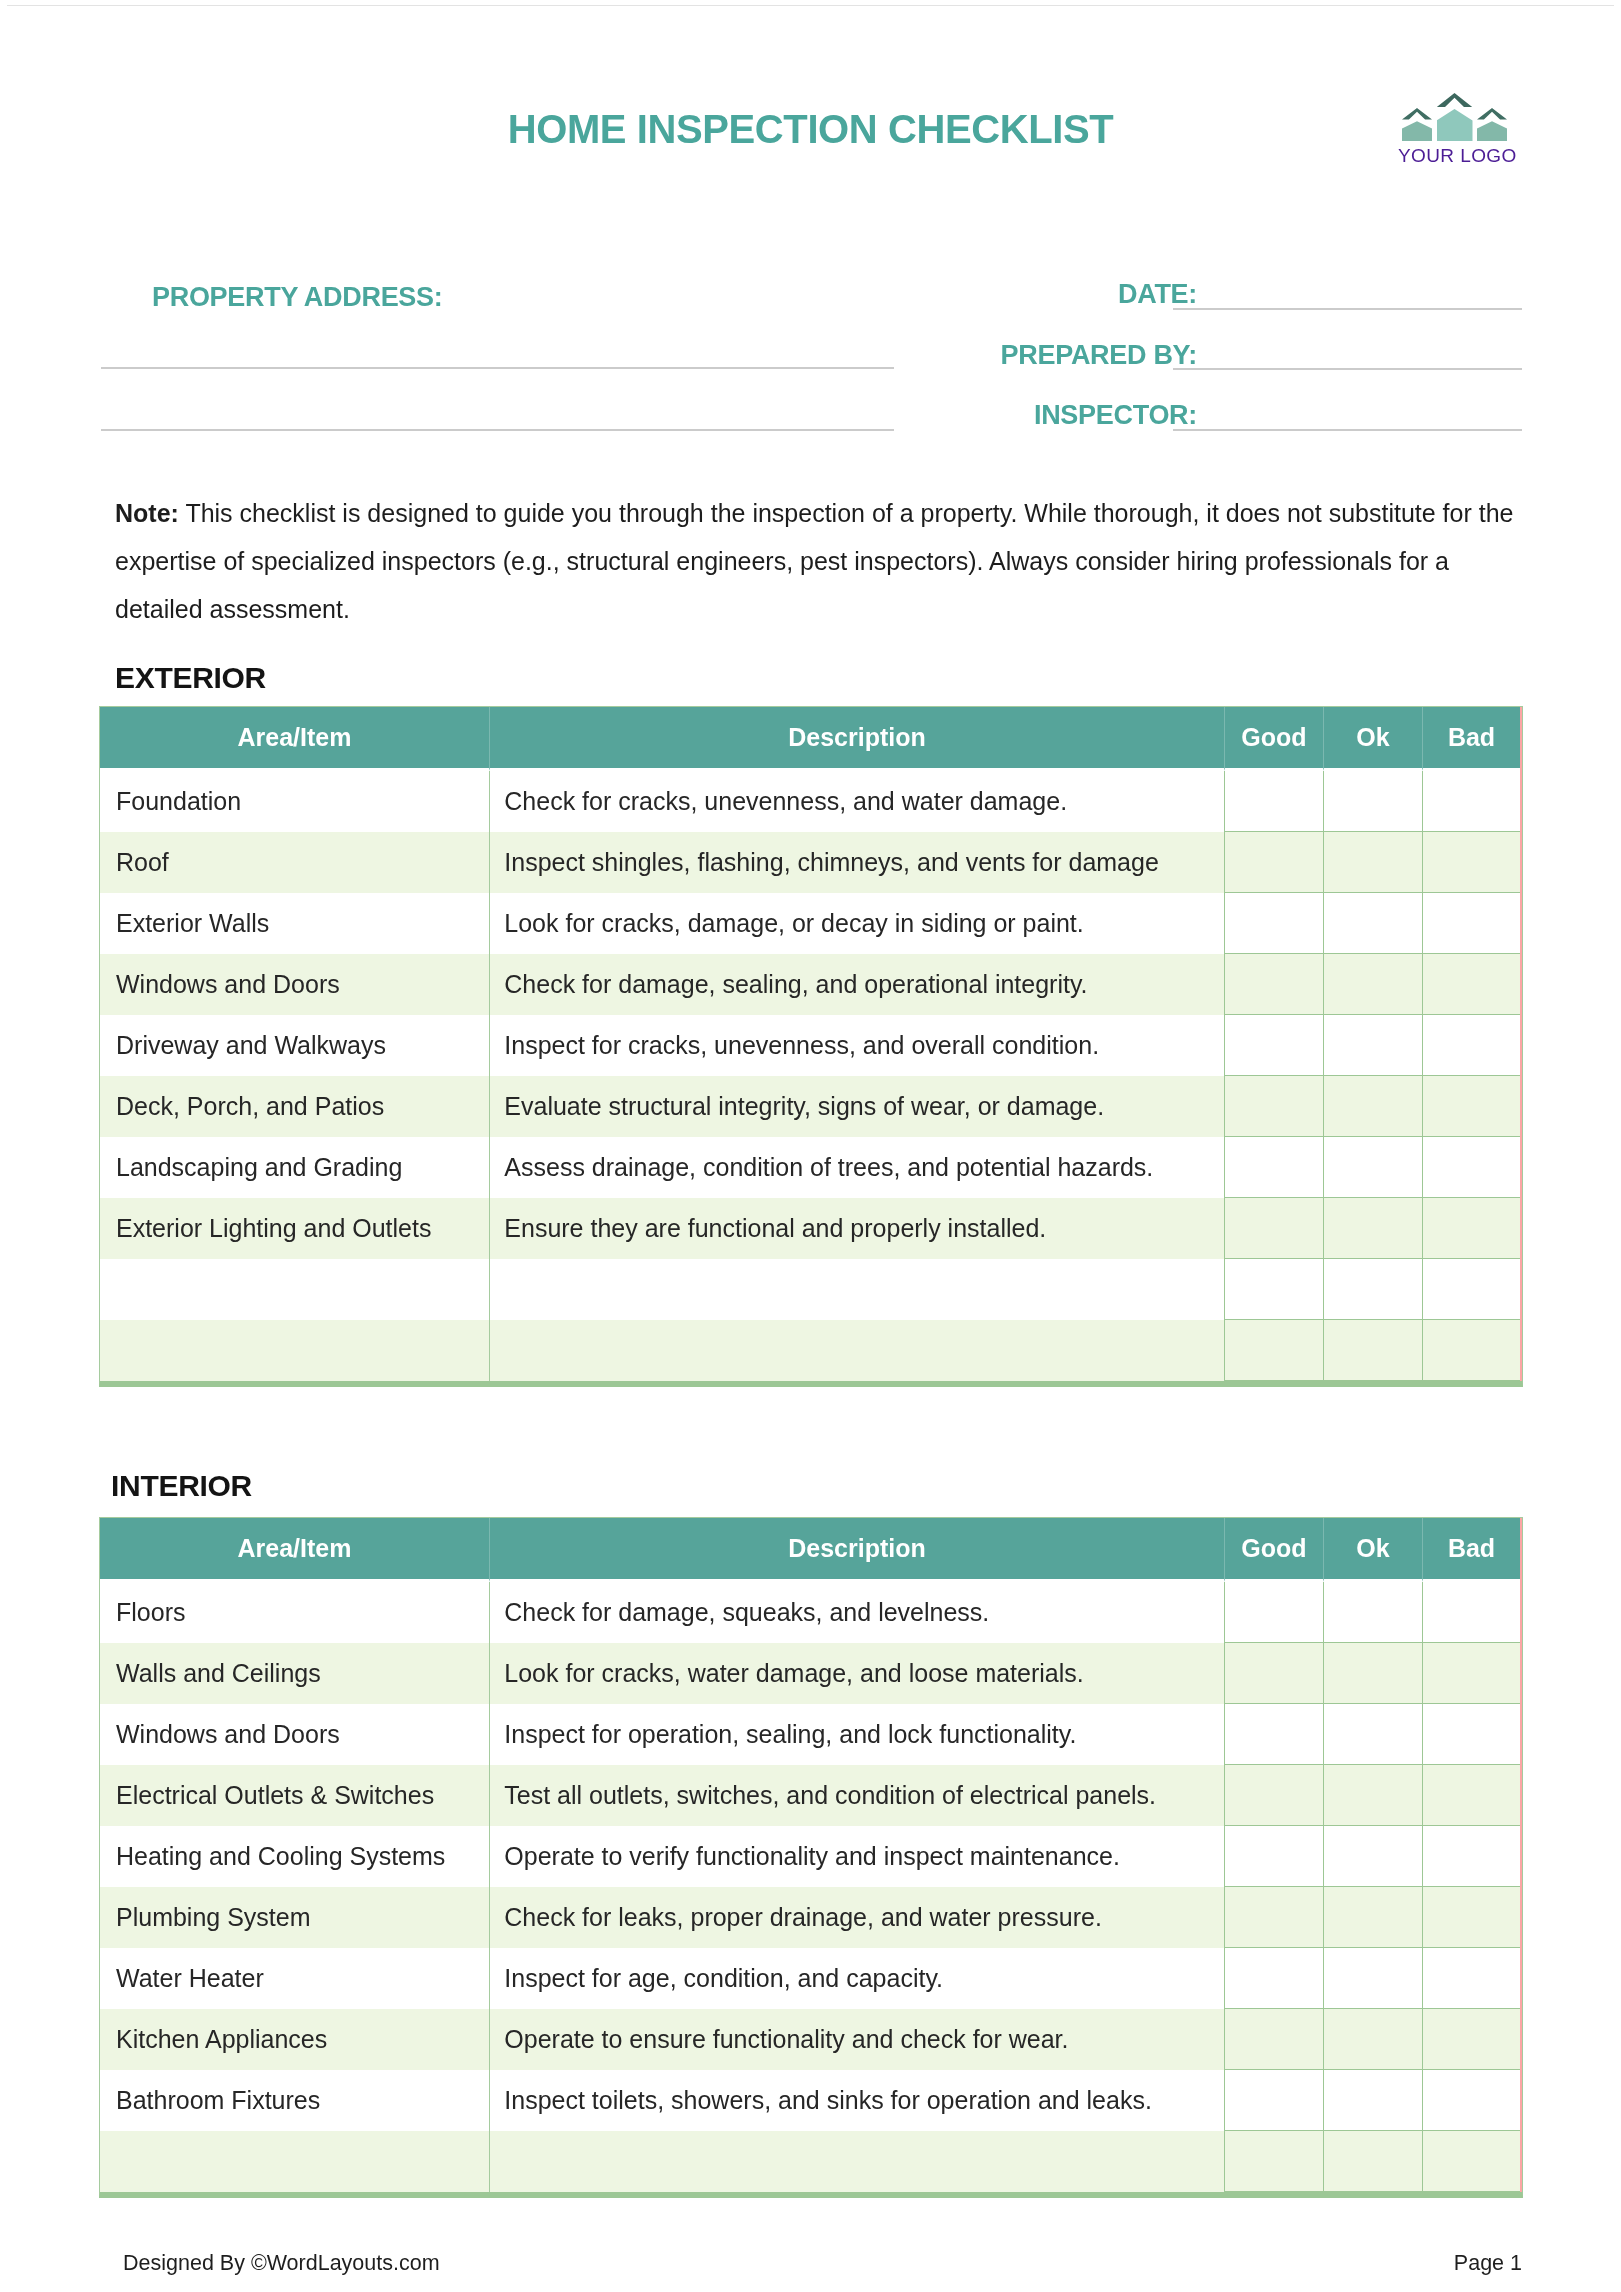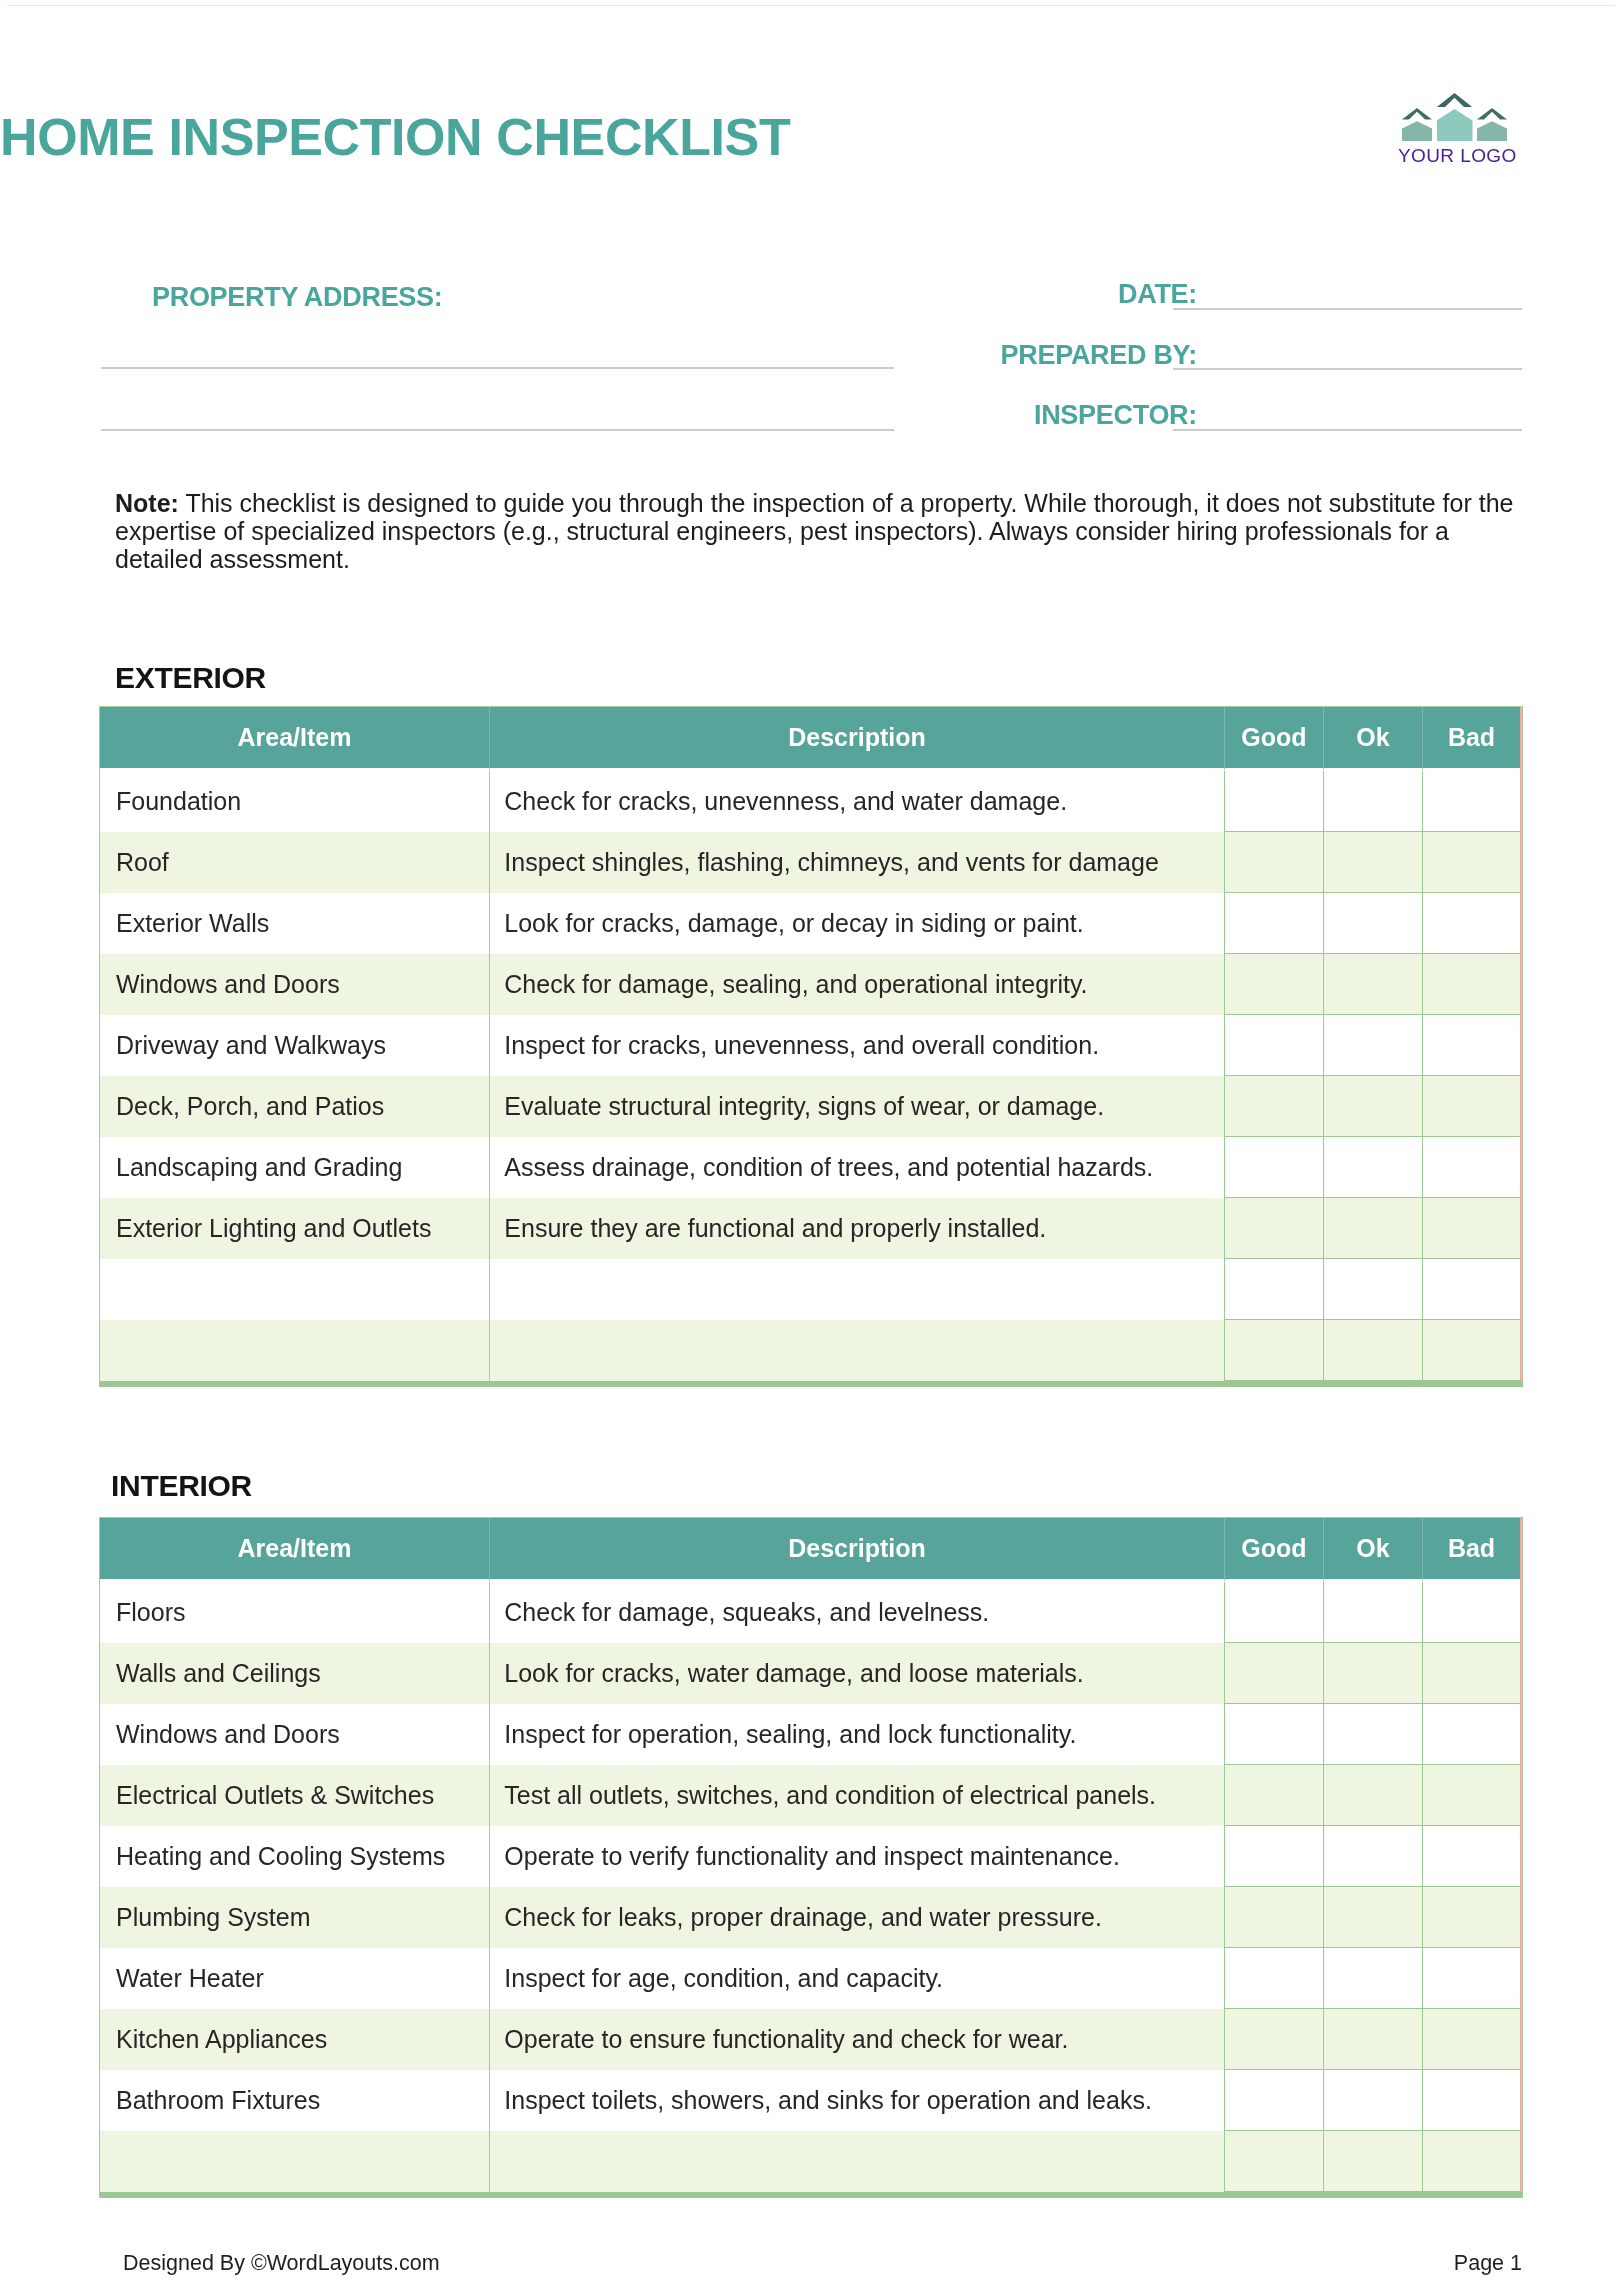--- a/index.html
+++ b/index.html
@@ -5,43 +5,43 @@
   * { margin:0; padding:0; box-sizing:border-box; }
   html,body { background:#ffffff; }
   body {
     width:1621px; height:2293px; position:relative; overflow:hidden;
     font-family:"Liberation Sans", sans-serif; color:#222;
   }
   .page-edge { position:absolute; top:5.4px; left:7.2px; right:7.2px; height:0.9px; background:#e3e3e3; }
 
   
   .title {
-    position:absolute; top:107px; left:0; right:0; 
-    font-size:52px; font-weight:800; letter-spacing:-0.4px; color:#4aa69c;
+    position:absolute; top:107px; left:0; right:0; text-align:center;
+    font-size:40px; font-weight:800; letter-spacing:-0.4px; color:#4aa69c;
   }
   .logo { position:absolute; top:91px; left:1398px; width:113px; text-align:center; }
   .houses { display:flex; align-items:flex-end; justify-content:center; gap:4.5px; height:50px; }
   .house { display:flex; flex-direction:column; }
   .roof { width:100%; clip-path:polygon(0 100%, 50% 0, 100% 100%, 77% 100%, 50% 34%, 23% 100%); }
   .hbody { width:100%; clip-path:polygon(0 36%, 50% 0, 100% 36%, 100% 100%, 0 100%); margin-top:1.8px; }
   .house.side  { width:30px; }
   .house.side .roof  { height:11.6px; background:#406e63; }
   .house.side .hbody { height:19.7px; background:#83b8a9; }
   .house.mid   { width:36px; }
   .house.mid .roof   { height:14.3px; background:#3d685e; }
   .house.mid .hbody  { height:32px; background:#8fc8bc; }
   .logo-text { margin-top:4px; font-size:19px; letter-spacing:0.4px; color:#4c1d95; white-space:nowrap; }
 
   
   .flabel { position:absolute; font-size:27px; font-weight:700; color:#4aa69c; letter-spacing:-0.3px; white-space:nowrap;margin-left:37px; }
   .flabel.right { text-align:right; }
   .fline { position:absolute; height:1.8px; background:#cbcbcb; }
 
   
-  .note { position:absolute; top:489px; left:115px; width:1399px; font-size:25px; line-height:28px; color:#1d1d1d; }
+  .note { position:absolute; top:489px; left:115px; width:1399px; font-size:25px; line-height:48px; color:#1d1d1d; }
   .note b { font-weight:700; }
 
   
   .sec-heading { position:absolute; font-size:30px; font-weight:800; color:#141414; letter-spacing:-0.3px; }
 
   .tblwrap { position:absolute; left:99px; width:1424px;
     border:1.8px solid #a5cb9e; border-bottom:6.3px solid #9cc795; background:#fca5a5; }
   .tbl { display:grid; grid-template-columns:390px 735px 99px 99px 97px; }
   .row { display:contents; }
   .hdr {

